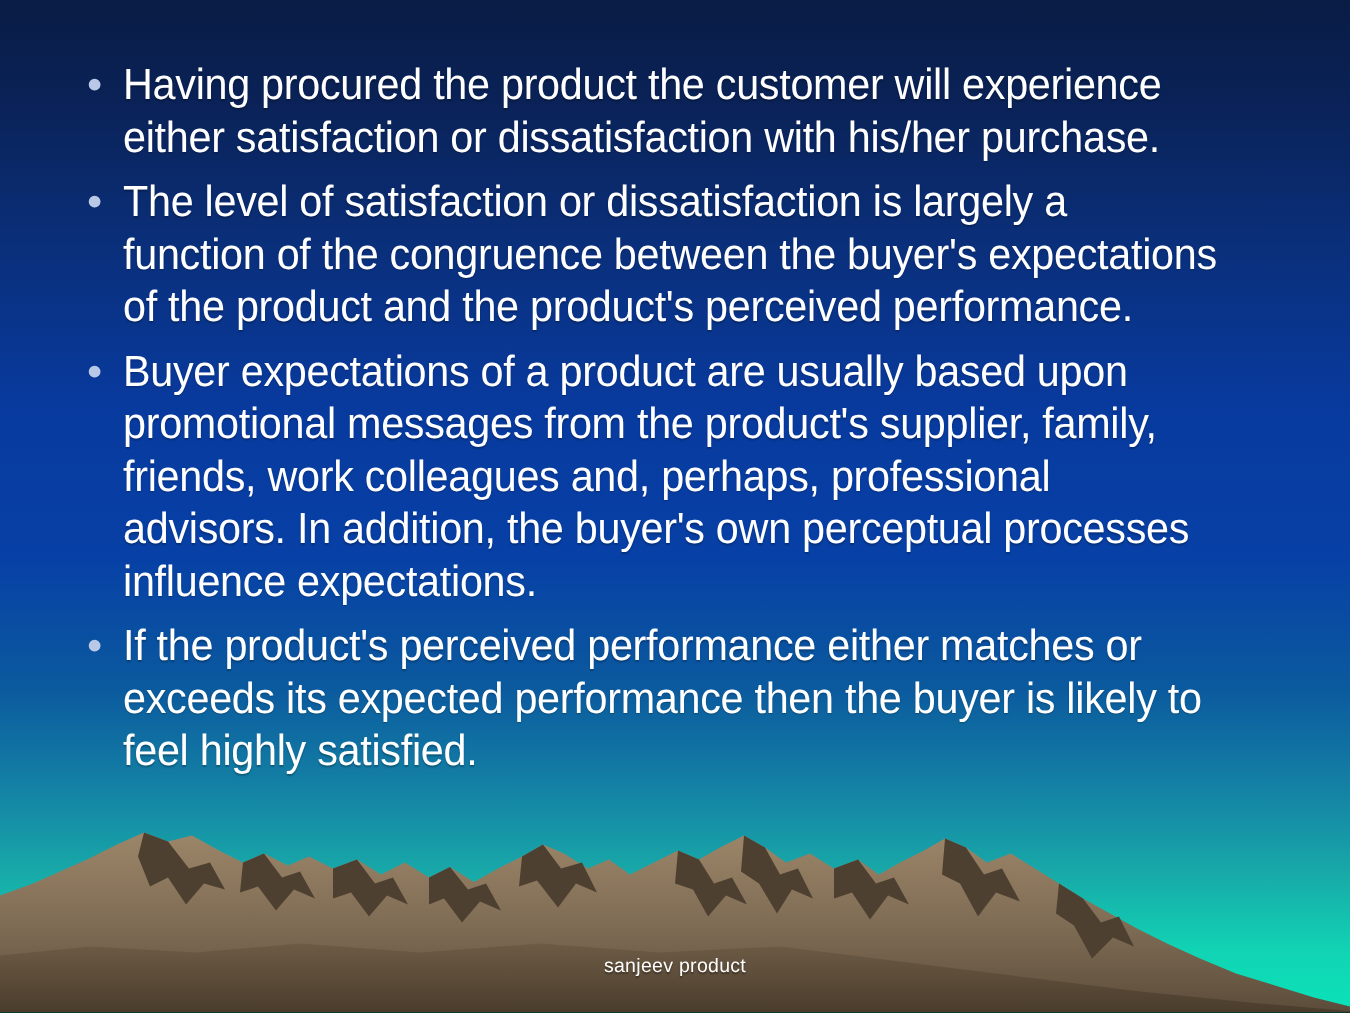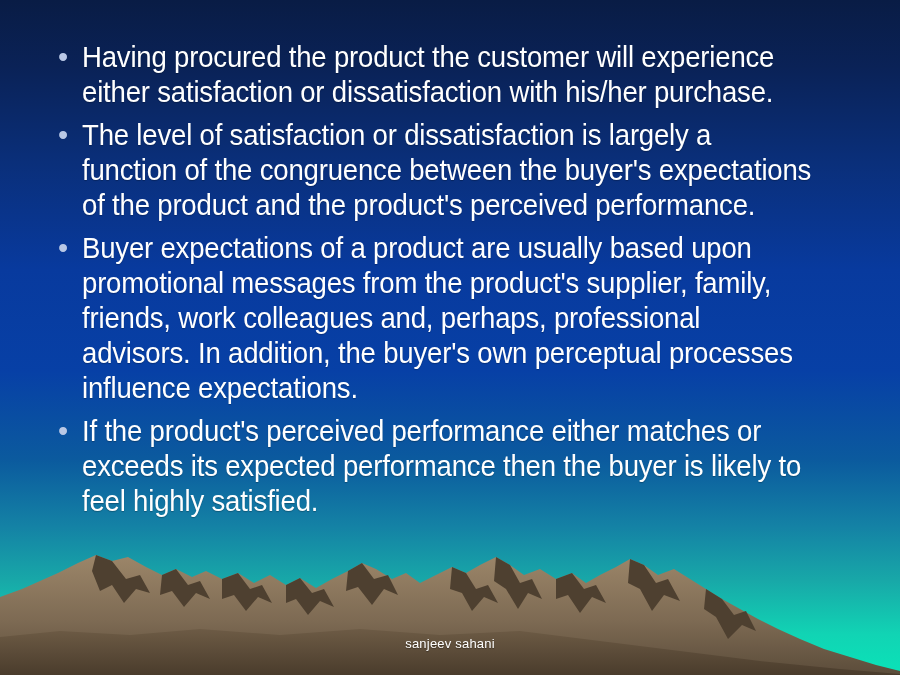--- a/index.html
+++ b/index.html
@@ -152,15 +152,15 @@
       <span class="bullet-text">Buyer expectations of a product are usually based upon promotional messages from the product's supplier, family, friends, work colleagues and, perhaps, professional advisors. In addition, the buyer's own perceptual processes influence expectations.</span>
     </div>
 
     <div class="bullet-row">
       <span class="bullet-marker">•</span>
       <span class="bullet-text">If the product's perceived performance either matches or exceeds its expected performance then the buyer is likely to feel highly satisfied.</span>
     </div>
 
   </div>
 
-  <div id="credit">sanjeev sahani</div>
+  <div id="credit">sanjeev product</div>
 
 </div>
 
 </body></html>

